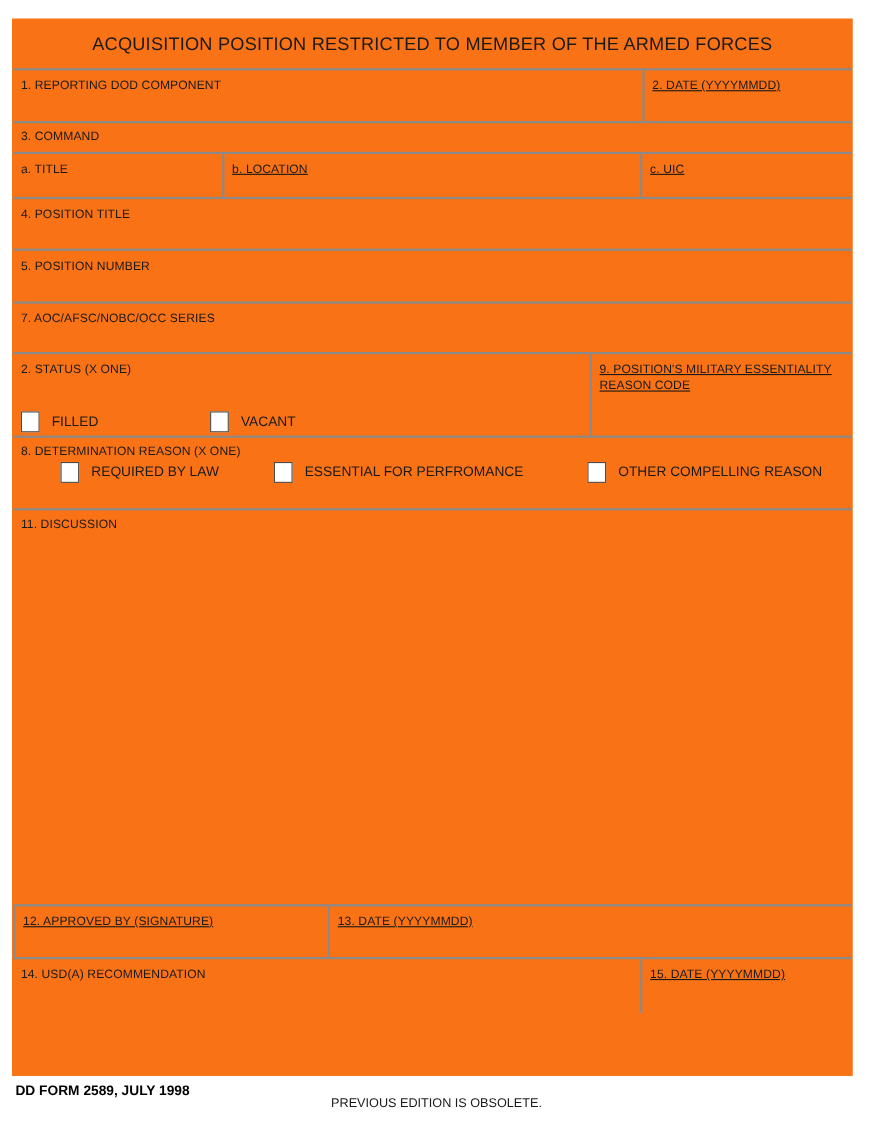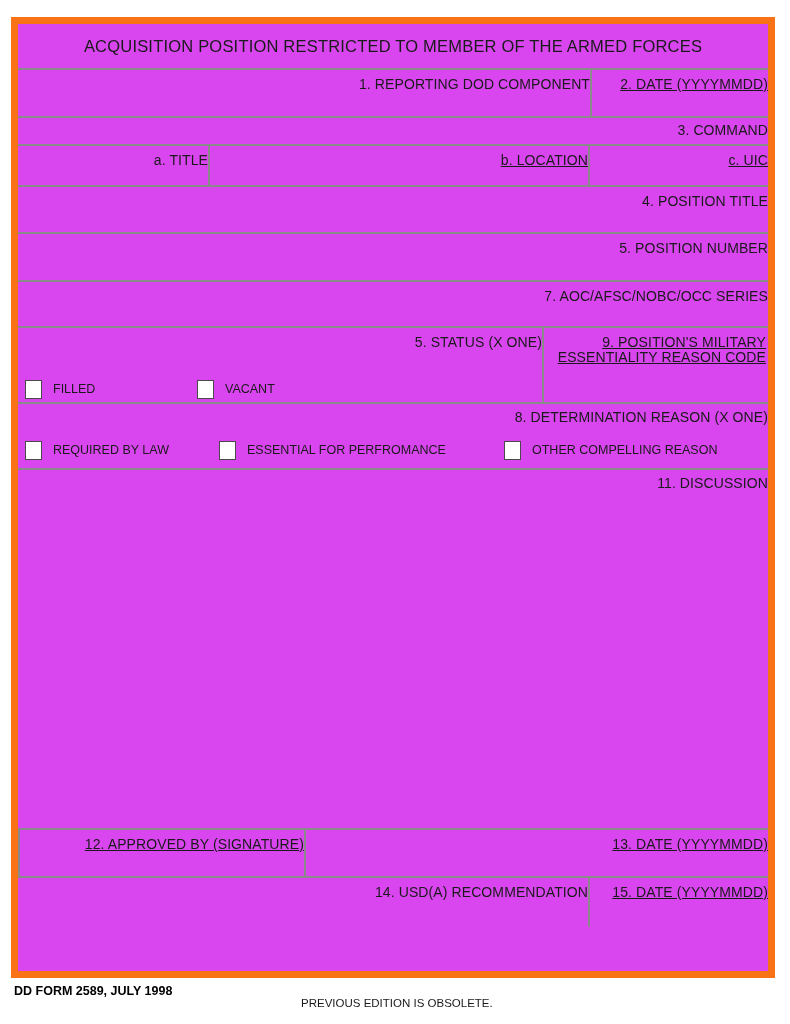--- a/index.html
+++ b/index.html
@@ -25,22 +25,22 @@
   }
 
   
   .form-frame {
     position: absolute;
     left: 11px;
     top: 17px;
     width: 764px;
     height: 961px;
     box-sizing: border-box;
-    border: 7px solid #f97316;
-    background: #d946ef;
+    border: 1px solid #f97316;
+    background: #f97316;
   }
 
   
   .row {
     position: relative;
     box-sizing: border-box;
     border-bottom: 2px solid #8a8a8a;
     display: flex;
     align-items: stretch;
   }
@@ -49,26 +49,25 @@
   .cell {
     position: relative;
     box-sizing: border-box;
     padding: 7px 0 0 7px;
     flex: 1 1 auto;
     min-width: 0;
   }
   .cell.divider { border-left: 2px solid #8a8a8a; text-decoration: underline; }
 
   .lbl {
-    font-size: 14px;
+    font-size: 11px;
     line-height: 15px;
     letter-spacing: 0.1px;
     white-space: nowrap;
     color: #1a1a1a;
-    text-align: right;
   }
   .lbl.wrap { white-space: normal; }
 
   
   .title-row {
     height: 44px;
     border-bottom: 2px solid #8a8a8a;
     display: flex;
     align-items: center;
     justify-content: center;
@@ -201,41 +200,41 @@
 
 
     <div class="row r-aoc">
       <div class="cell">
         <div class="lbl">7. AOC/AFSC/NOBC/OCC SERIES</div>
       </div>
     </div>
 
     <div class="row r-status">
       <div class="cell" style="flex:0 0 524px;">
-        <div class="lbl">5. STATUS (X ONE)</div>
+        <div class="lbl">2. STATUS (X ONE)</div>
         <div class="chk-line">
           <div class="chk-opt" style="flex:0 0 172px;">
             <span class="chk-box"></span>
             <span class="chk-label">FILLED</span>
           </div>
           <div class="chk-opt">
             <span class="chk-box"></span>
             <span class="chk-label">VACANT</span>
           </div>
         </div>
       </div>
       <div class="cell divider">
         <div class="lbl wrap" style="max-width:215px;">9. POSITION'S MILITARY ESSENTIALITY REASON CODE</div>
       </div>
     </div>
 
     <div class="row r-determ">
       <div class="cell" style="padding-top:6px;">
         <div class="lbl">8. DETERMINATION REASON (X ONE)</div>
-        <div class="chk-line" style="bottom:8px;">
+        <div class="chk-line" style="bottom:23px;margin-left:36px;">
           <div class="chk-opt" style="flex:0 0 194px;">
             <span class="chk-box"></span>
             <span class="chk-label">REQUIRED BY LAW</span>
           </div>
           <div class="chk-opt" style="flex:0 0 285px;">
             <span class="chk-box"></span>
             <span class="chk-label">ESSENTIAL FOR PERFROMANCE</span>
           </div>
           <div class="chk-opt">
             <span class="chk-box"></span>

